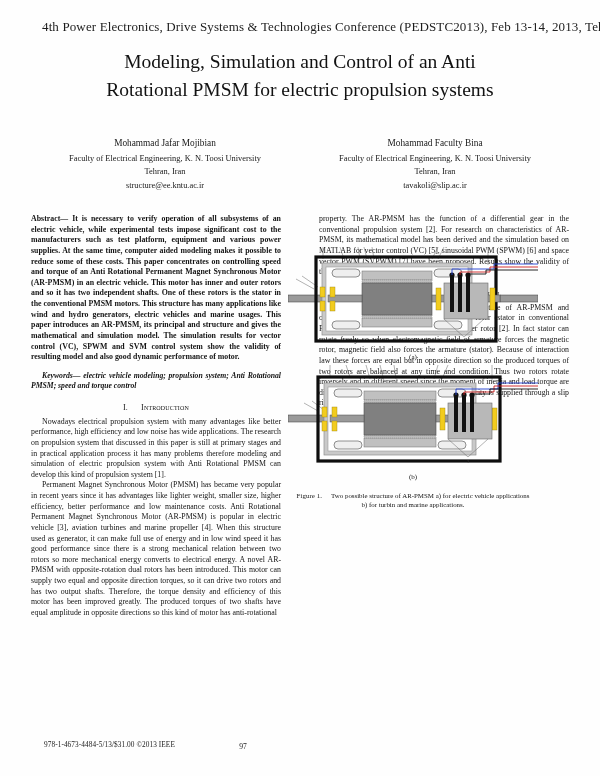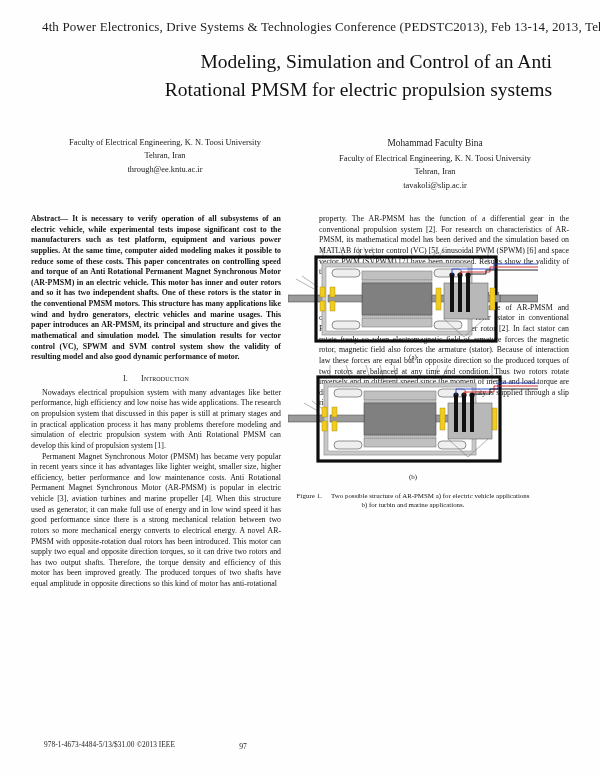--- a/index.html
+++ b/index.html
@@ -38,21 +38,21 @@
     color: #1c1c1c;
     white-space: nowrap;
   }
 
   
   #title {
     position: absolute;
     left: 48px;
     top: 48px;
     width: 504px;
-    text-align: right;
+    text-align: center;
     font-size: 19.5px;
     line-height: 1.42;
     color: #111;
   }
   #title .tl { display: block; }
 
   
   #authors {
     position: absolute;
     left: 30px;
@@ -196,38 +196,40 @@
 
   <div id="conf-header">4th Power Electronics, Drive Systems &amp; Technologies Conference (PEDSTC2013), Feb 13-14, 2013, Tehran, Iran</div>
 
   <div id="title">
     <span class="tl">Modeling, Simulation and Control of  an Anti</span>
     <span class="tl">Rotational PMSM for electric propulsion systems</span>
   </div>
 
   <div id="authors">
     <div class="author-col">
+      <span class="aname">Mohammad Jafar Mojibian</span>
       <span class="aff">Faculty of Electrical Engineering, K. N. Toosi University</span>
       <span class="city">Tehran, Iran</span>
-      <span class="mail">through@ee.kntu.ac.ir</span>
+      <span class="mail">structure@ee.kntu.ac.ir</span>
     </div>
     <div class="author-col">
       <span class="aname">Mohammad Faculty Bina</span>
       <span class="aff">Faculty of Electrical Engineering, K. N. Toosi University</span>
       <span class="city">Tehran, Iran</span>
       <span class="mail">tavakoli@slip.ac.ir</span>
     </div>
   </div>
 
   <div id="columns">
 
     <div class="col left">
 
       <p class="body abstract"><span class="lead">Abstract—</span><span> It is necessary to verify operation of all subsystems of an electric vehicle, while experimental tests impose significant cost to the manufacturers such as test platform, equipment and various power supplies. At the same time, computer aided modeling makes it possible to reduce some of these costs. This paper concentrates on controlling speed and torque of an Anti Rotational Permanent Magnet Synchronous Motor (AR-PMSM) in an electric vehicle. This motor has inner and outer rotors and so it has two independent shafts. One of these rotors is the stator in the conventional PMSM motors. This structure has many applications like wind and hydro generators, electric vehicles and marine usages. This paper introduces an AR-PMSM, its principal and structure and gives the mathematical and simulation model. The simulation results for vector control (VC), SPWM and SVM control system show the validity of resulting model and also good dynamic performance of motor.</span></p>
 
+      <p class="body keywords">Keywords— electric vehicle modeling; propulsion system; Anti Rotational PMSM; speed and torque control</p>
 
       <h2 class="section">
         <span class="num">I.</span><span>Introduction</span>
       </h2>
 
       <p class="body">Nowadays electrical propulsion system with many advantages like better performance, high efficiency and low noise has wide applications. The research on propulsion system that discussed in this paper is still at primary stages and in practical application process it has many problems therefore modeling and simulation of electric propulsion system with Anti Rotational PMSM can develop this kind of propulsion system [1].</p>
       <p class="body">Permanent Magnet Synchronous Motor (PMSM) has became very popular in recent years since it has advantages like lighter weight, smaller size, higher efficiency, better performance and low maintenance costs. Anti Rotational Permanent Magnet Synchronous Motor (AR-PMSM) is popular in electric vehicle [3], aviation turbines and marine propeller [4]. When this structure used as generator, it can make full use of energy and in low wind speed it has good performance since there is a strong mechanical relation between two rotors so more mechanical energy converts to electrical energy. A novel AR-PMSM with opposite-rotation dual rotors has been introduced. This motor can supply two equal and opposite direction torques, so it can drive two rotors and has two output shafts. Therefore, the torque density and efficiency of this motor has been improved greatly. The produced torques of two shafts have equal amplitude in opposite directions so this kind of motor has anti-rotational</p>
     </div>
 
     <div class="col right">

